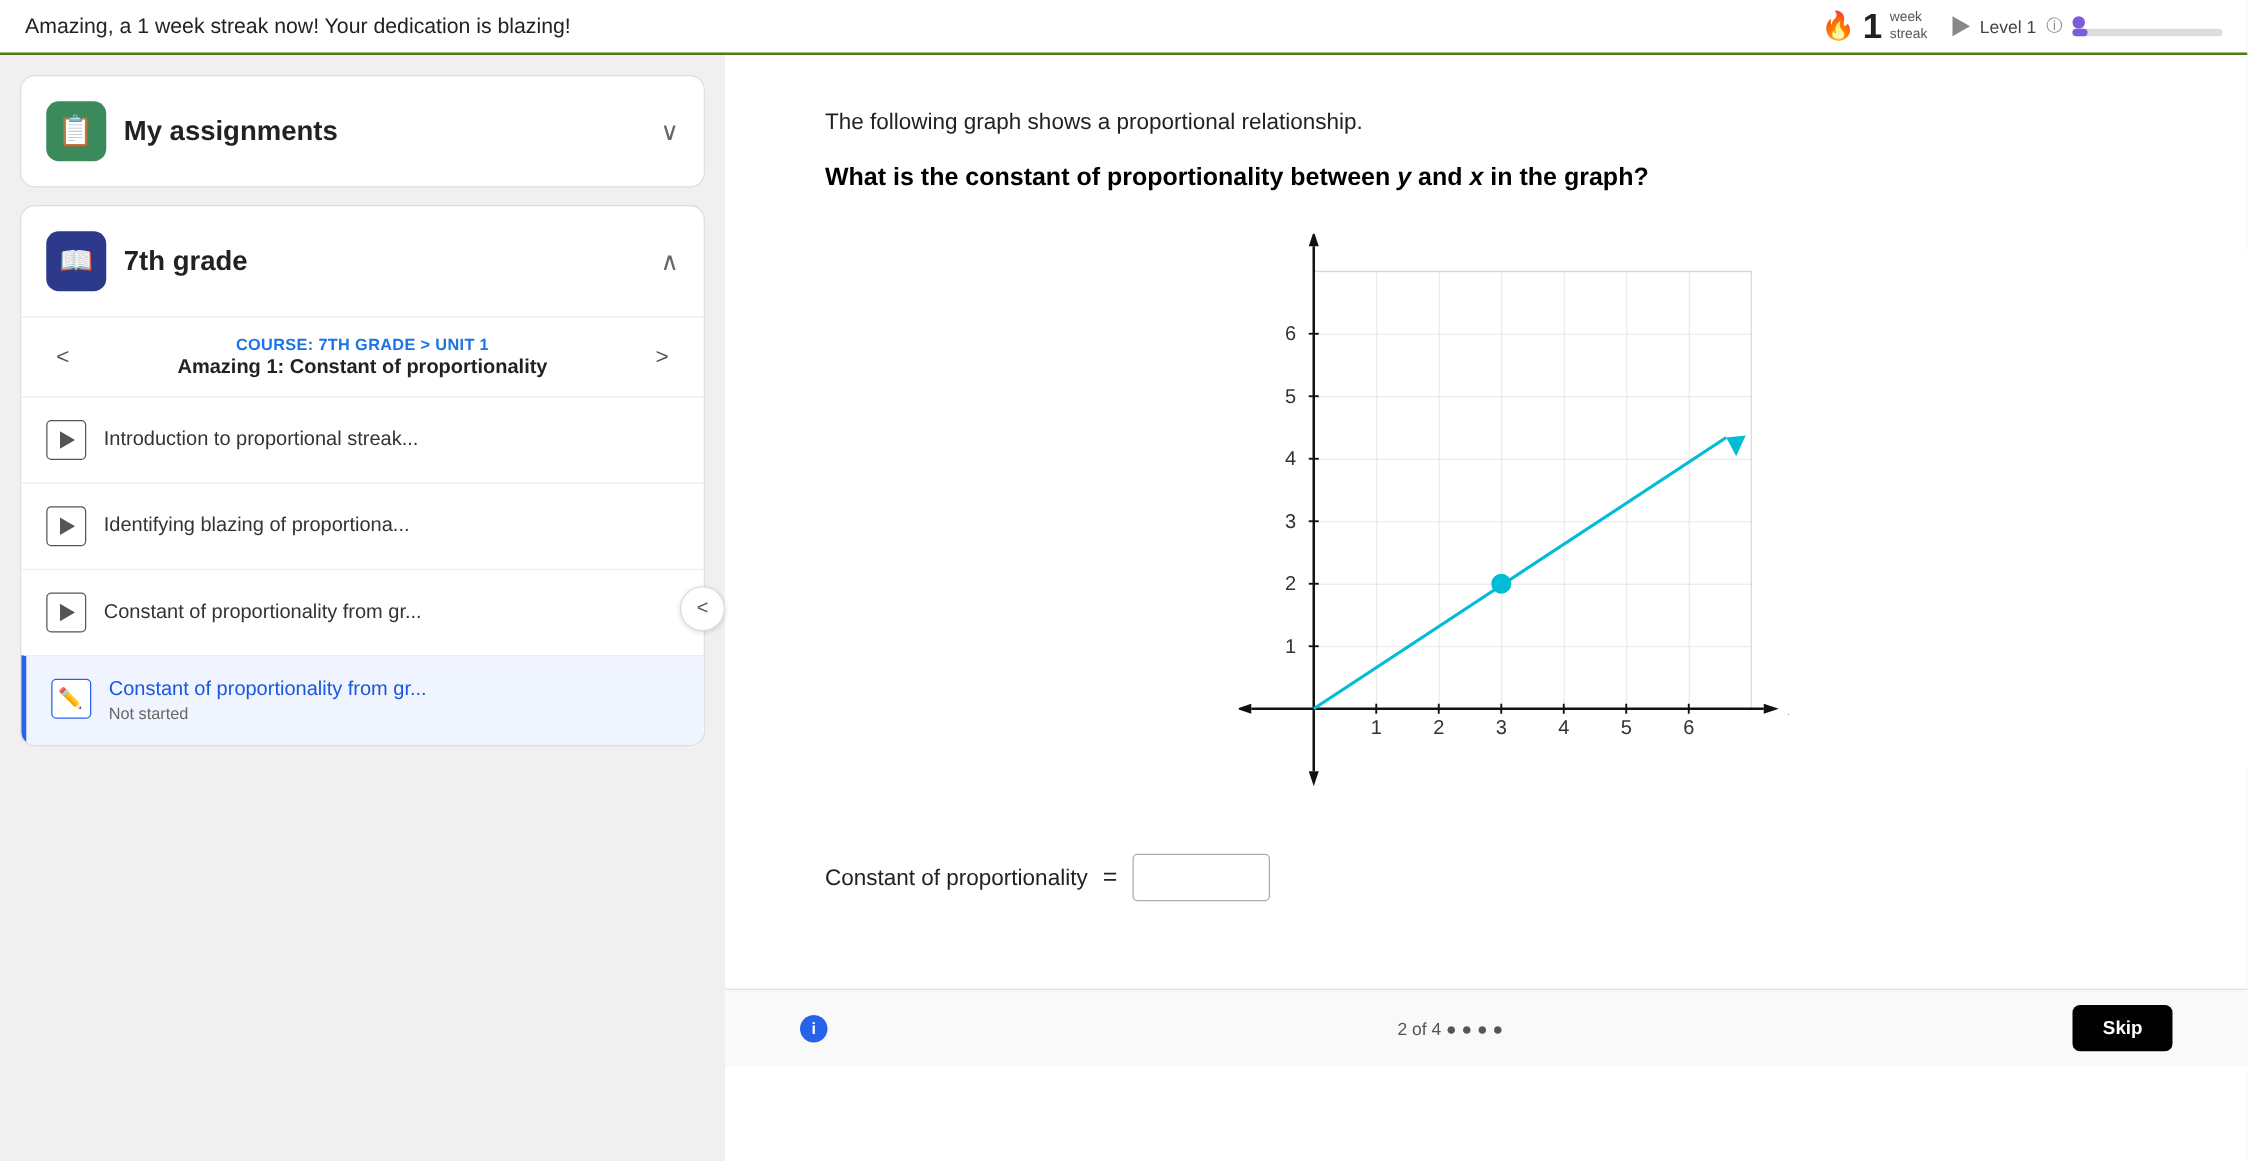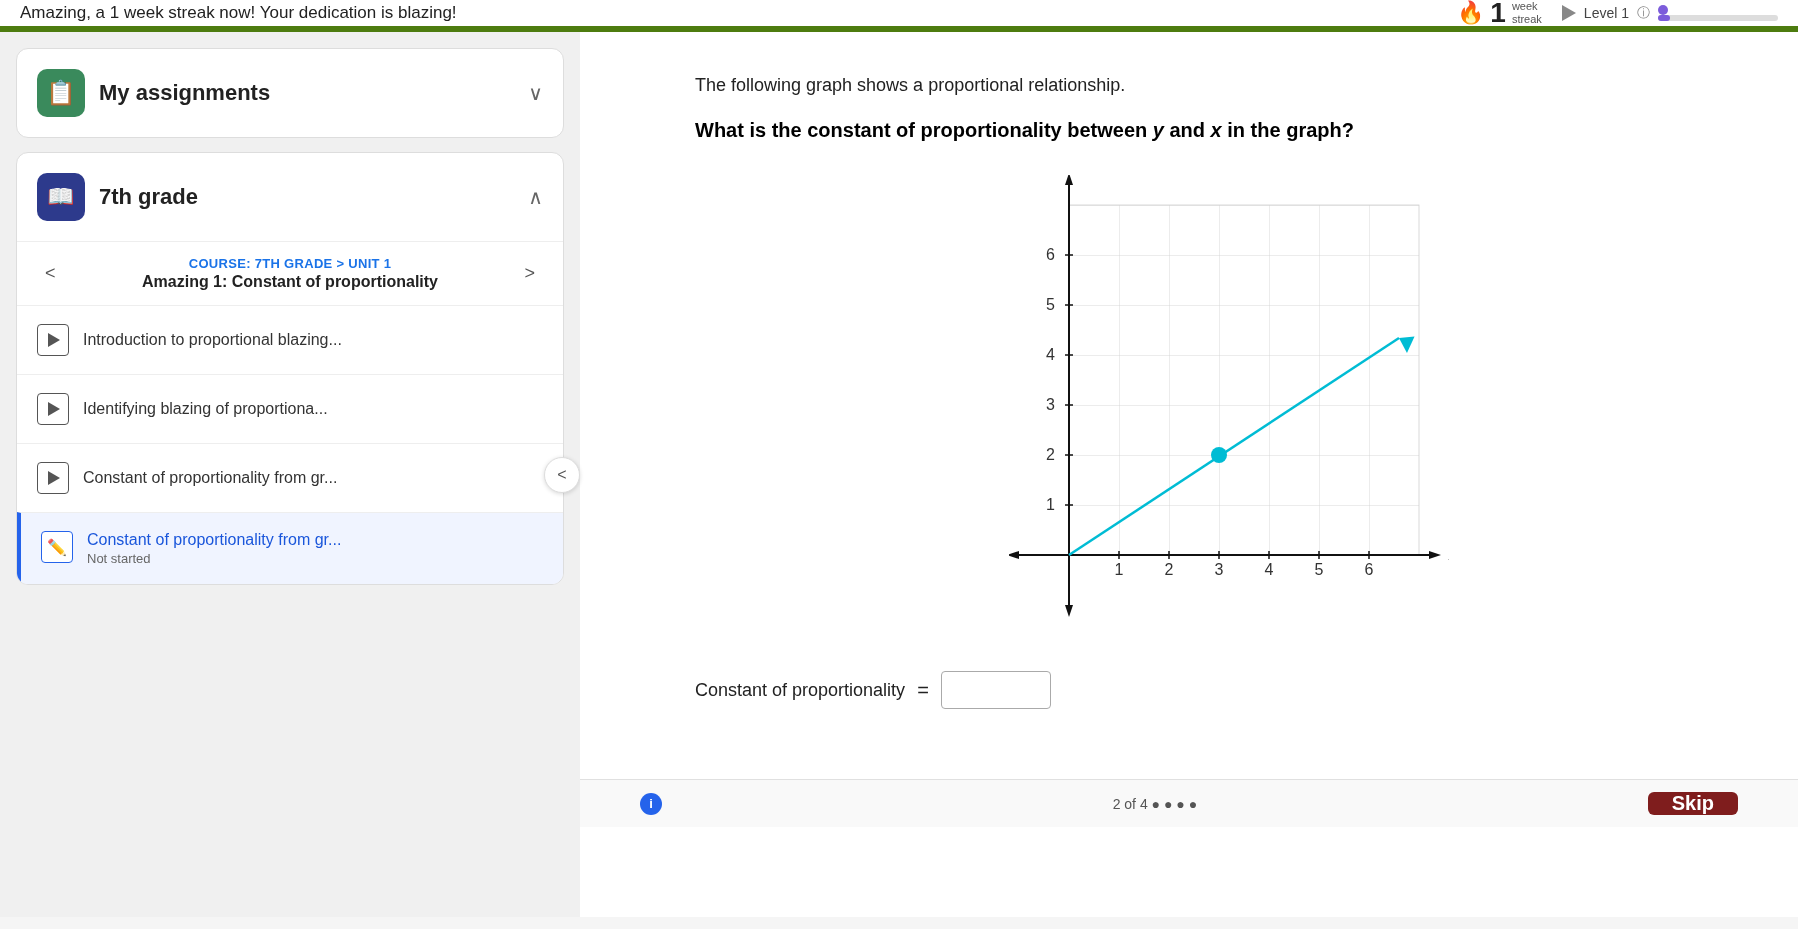--- a/index.html
+++ b/index.html
@@ -1,21 +1,21 @@
 <!DOCTYPE html>
 <html><head>
   <meta charset="utf-8">
   <style>
     * { box-sizing: border-box; margin: 0; padding: 0; }
     body { font-family: -apple-system, BlinkMacSystemFont, 'Segoe UI', sans-serif; background: #f5f5f5; overflow: hidden; }
 
     .top-bar {
       display: flex; align-items: center; justify-content: space-between;
-      padding: 8px 20px; background: #fff; border-bottom: 6px solid #4d7c0f;
-      height: 32px;
+      padding: 8px 20px; background: #fff; border-bottom: 2px solid #4d7c0f;
+      height: 44px;
     }
     .top-bar-left { font-size: 17px; font-weight: 500; color: #222; }
     .top-bar-right { display: flex; align-items: center; gap: 20px; }
     .streak-section { display: flex; align-items: center; gap: 6px; }
     .flame-icon { font-size: 22px; }
     .streak-count { font-size: 28px; font-weight: 700; color: #222; line-height: 1; }
     .streak-label { font-size: 11px; color: #555; line-height: 1.2; }
     .level-section { display: flex; align-items: center; gap: 8px; }
     .play-icon-triangle {
       width: 0; height: 0;
@@ -109,21 +109,21 @@
     
     .content-area { flex: 1; background: #fff; overflow-y: auto; position: relative; }
 
     .collapse-btn {
       position: absolute; left: -18px; top: 50%; transform: translateY(-50%);
       width: 36px; height: 36px; border-radius: 50%; background: #fff;
       border: 1px solid #ddd; display: flex; align-items: center; justify-content: center;
       cursor: pointer; z-index: 10; box-shadow: 0 1px 4px rgba(0,0,0,0.15);
     }
 
-    .content-inner { padding: 40px 36px 40px 80px; margin-left: 35px; }
+    .content-inner { padding: 40px 36px 40px 80px; }
     .question-intro { font-size: 18px; color: #222; margin-bottom: 16px; line-height: 1.5; }
     .question-main { font-size: 20px; font-weight: 700; color: #000000; margin-bottom: 30px; line-height: 1.5; }
 
     .graph-container { display: flex; justify-content: center; margin-bottom: 36px; }
 
     .answer-row { display: flex; align-items: center; gap: 12px; font-size: 18px; color: #222; margin-bottom: 30px; }
     .answer-input {
       width: 110px; height: 38px; border: 1.5px solid #aaa; border-radius: 4px;
       font-size: 16px; padding: 0 8px;
     }
@@ -133,22 +133,22 @@
       padding: 12px 60px; display: flex; align-items: center; justify-content: space-between;
     }
     .bottom-info { display: flex; align-items: center; gap: 8px; font-size: 14px; color: #555; }
     .info-icon {
       width: 22px; height: 22px; border-radius: 50%; background: #2563eb;
       color: #fff; font-size: 13px; display: flex; align-items: center; justify-content: center;
       font-weight: 700;
     }
     .page-indicator { font-size: 14px; color: #555; }
     .skip-btn {
-      background: #7f1d1d; color: #fff; border: none; border-radius: 6px;
-      padding: 0 24px; font-size: 20px; font-weight: 600; cursor: pointer;
+      background: #000000; color: #fff; border: none; border-radius: 6px;
+      padding: 10px 24px; font-size: 15px; font-weight: 600; cursor: pointer;
     }
 
     .equals-sign { font-size: 20px; }
   </style>
 </head>
 <body>
 
 <div class="top-bar">
   <div class="top-bar-left">Amazing, a 1 week streak now! Your dedication is blazing!</div>
   <div class="top-bar-right">
@@ -205,21 +205,21 @@
           <div class="lesson-title">Amazing 1: Constant of proportionality</div>
         </div>
         <span class="nav-arrow">&gt;</span>
       </div>
 
       <div class="lesson-items">
         <div class="lesson-item">
           <div class="play-btn">
             <div class="play-triangle"></div>
           </div>
-          <span class="lesson-item-text">Introduction to proportional blazing...</span>
+          <span class="lesson-item-text">Introduction to proportional streak...</span>
         </div>
 
         <div class="lesson-item">
           <div class="play-btn">
             <div class="play-triangle"></div>
           </div>
           <span class="lesson-item-text">Identifying blazing of proportiona...</span>
         </div>
 
         <div class="lesson-item">

